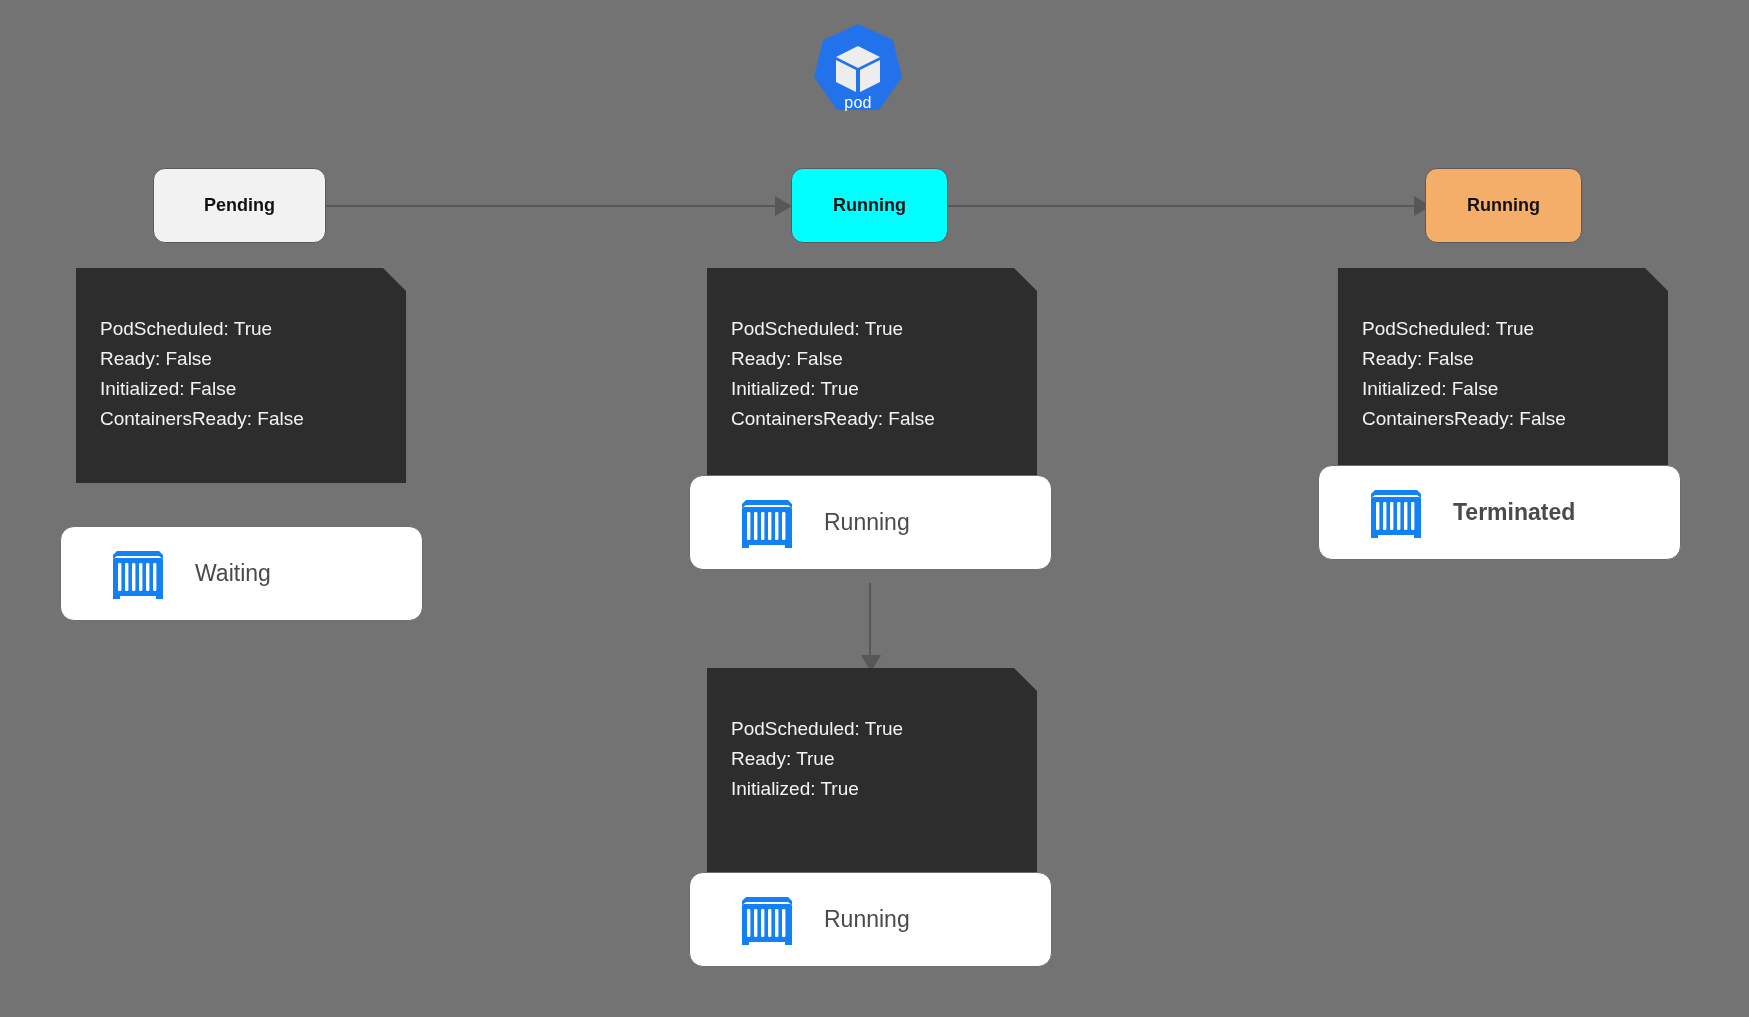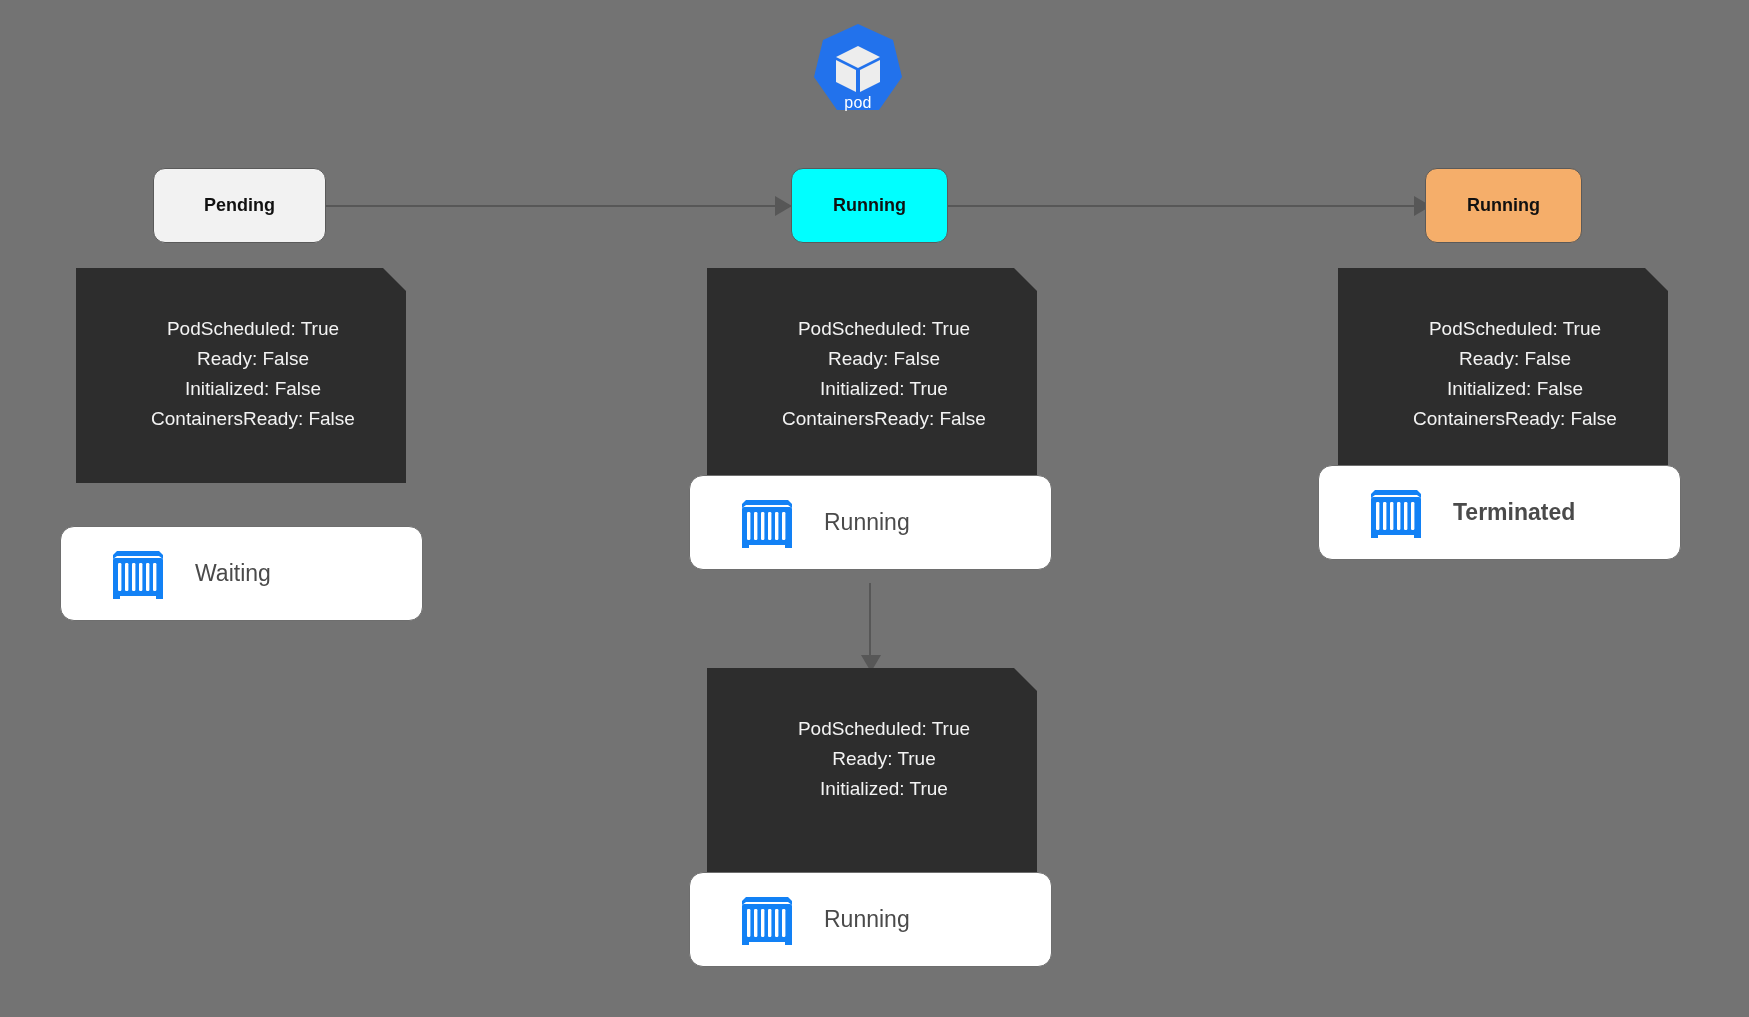--- a/index.html
+++ b/index.html
@@ -86,21 +86,20 @@
     padding: 46px 0 0 24px;
     -webkit-clip-path: polygon(0 0, calc(100% - 23px) 0, 100% 23px, 100% 100%, 0 100%);
     clip-path: polygon(0 0, calc(100% - 23px) 0, 100% 23px, 100% 100%, 0 100%);
   }
   .note-line {
     font-size: 19px;
     line-height: 30px;
     font-family: "Liberation Sans", sans-serif;
     color: #f3f3f3;
     white-space: nowrap;
-    text-align: center;
   }
 
   
   .cstate-card {
     position: absolute;
     box-sizing: border-box;
     background: #ffffff;
     border: 1.6px solid #6e6e6e;
     border-radius: 14px;
     display: flex;

